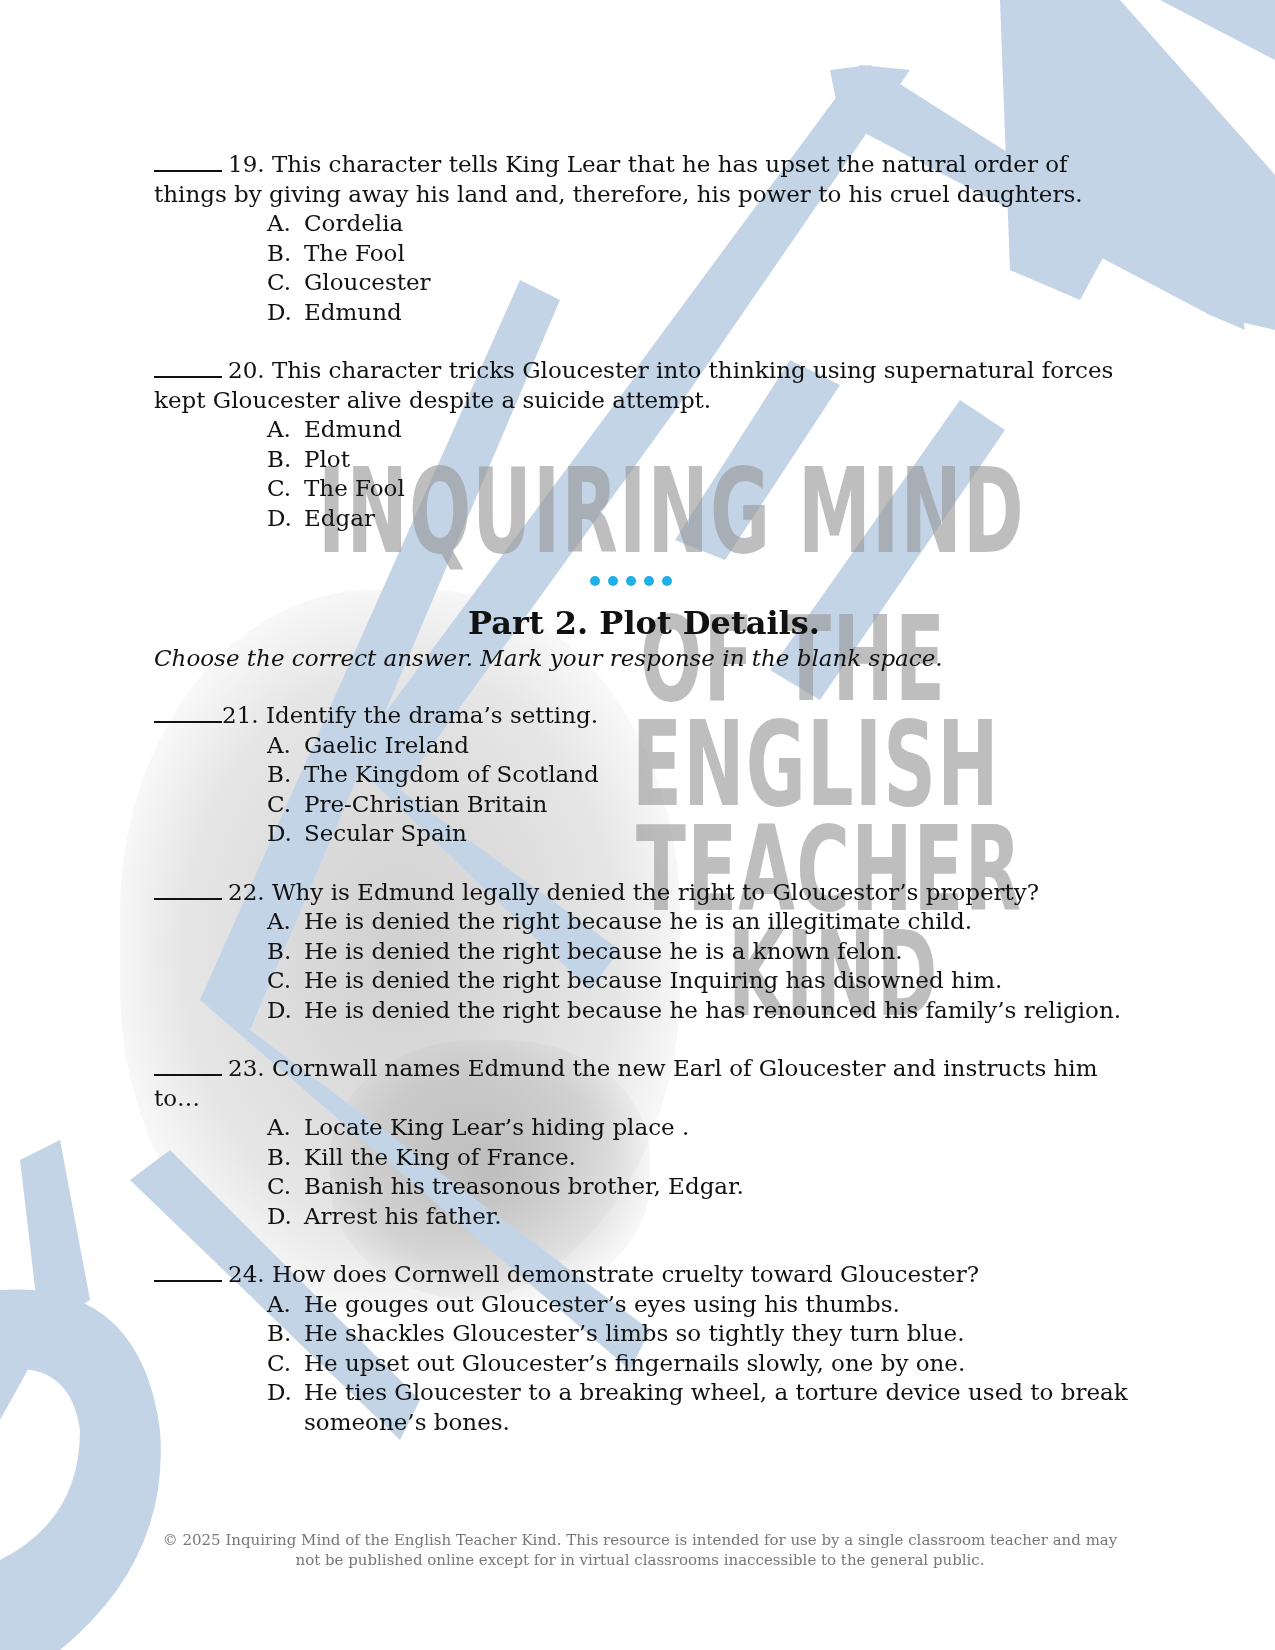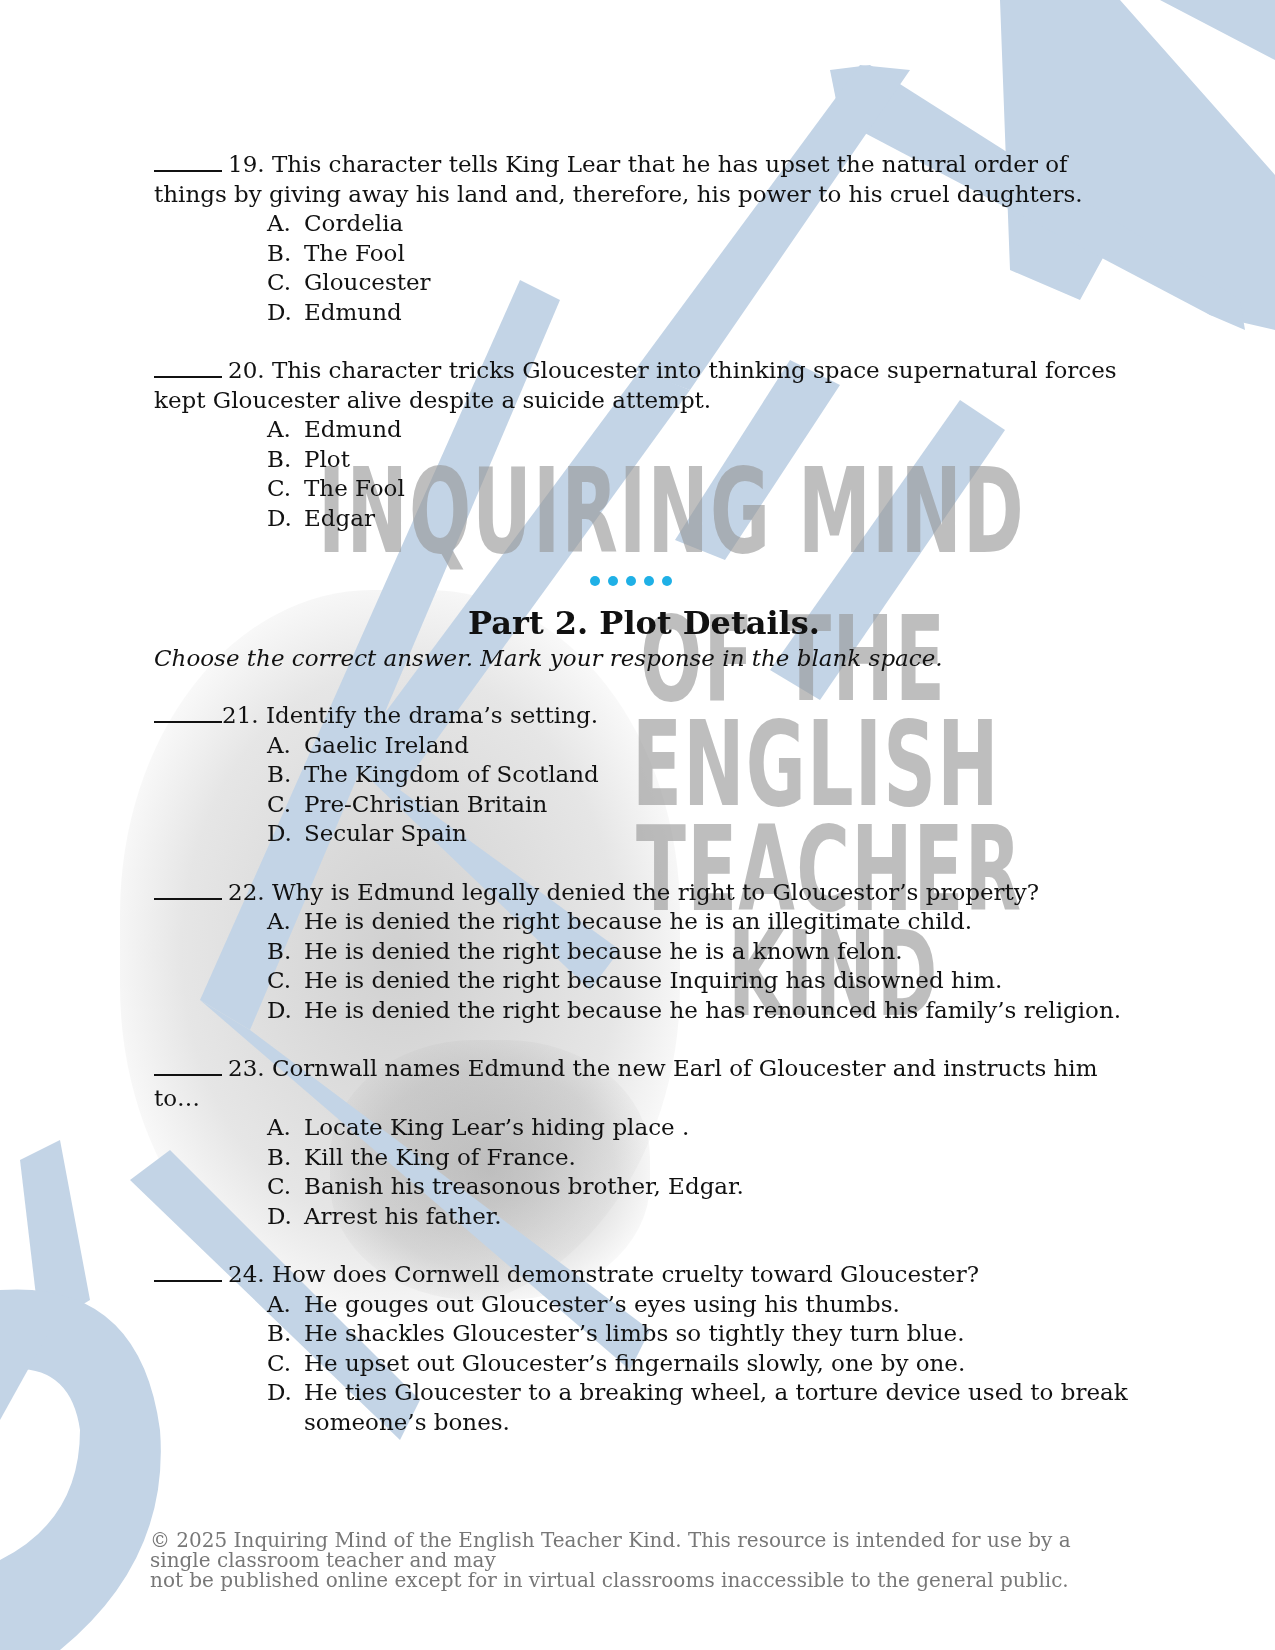--- a/index.html
+++ b/index.html
@@ -27,22 +27,22 @@
   .q { margin-bottom:29px; }
   .q-stem { position:relative; }
   .blank { display:inline-block; width:68px; border-bottom:2px solid #111; height:20px; vertical-align:baseline; margin-right:6px; }
   .opts { margin-left:113px; }
   .opt { display:flex; }
   .opt-letter { width:37px; flex:none; }
   .opt-text { flex:1; }
   .part-title { font-size:32px; font-weight:bold; line-height:40px; margin-top:32px; }
   .part-instr { font-style:italic; font-size:23px; line-height:30px; margin-bottom:28px; }
   .footer {
-    position:absolute; left:150px; top:1530px; width:980px; text-align:left;
-    font-size:20px; line-height:20px; color:#777;
+    position:absolute; left:150px; top:1530px; width:980px; text-align:center;
+    font-size:15px; line-height:20px; color:#777;
   }
 </style>
 </head>
 <body>
 
 <div class="wm-layer">
   <div class="dog-blob" style="left:120px; top:590px; width:560px; height:720px;"></div>
   <div class="dog-blob" style="left:330px; top:1040px; width:320px; height:260px;"></div>
 </div>
 
@@ -105,21 +105,21 @@
         </div>
       <div class="opt">
           <span class="opt-letter">D.</span>
           <span class="opt-text">Edmund</span>
         </div>
     </div>
   </div>
 
   <div class="q">
     <div class="q-stem">
-      <span class="blank"></span><span>20.</span> <span>This character tricks Gloucester into thinking space supernatural forces kept Gloucester alive despite a suicide attempt.</span>
+      <span class="blank"></span><span>20.</span> <span>This character tricks Gloucester into thinking using supernatural forces kept Gloucester alive despite a suicide attempt.</span>
     </div>
     <div class="opts">
       <div class="opt">
           <span class="opt-letter">A.</span>
           <span class="opt-text">Edmund</span>
         </div>
       <div class="opt">
           <span class="opt-letter">B.</span>
           <span class="opt-text">Plot</span>
         </div>

